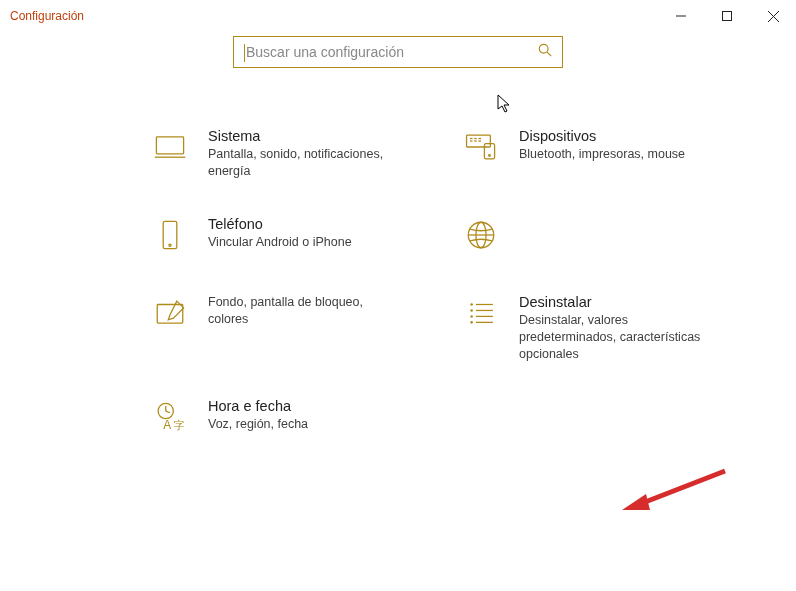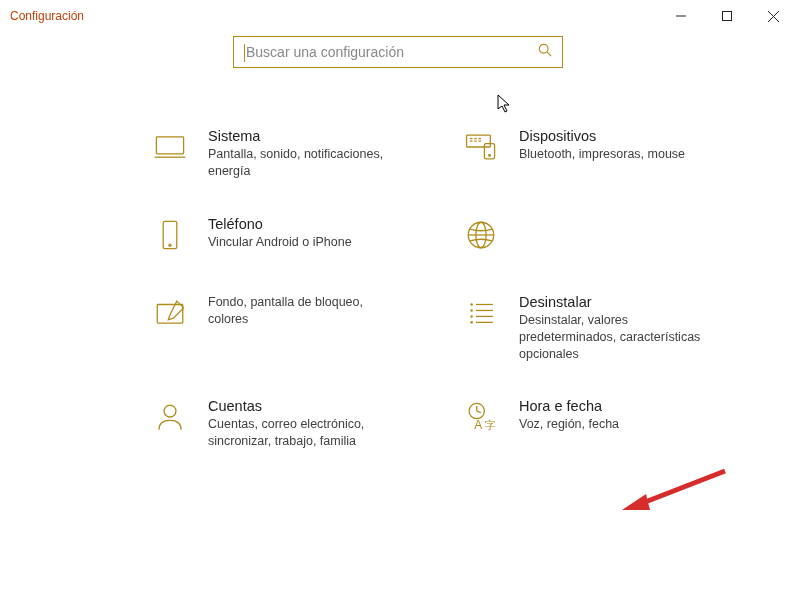--- a/index.html
+++ b/index.html
@@ -248,32 +248,20 @@
         <circle cx="9" cy="31" r="1.5" fill="#b08b1a" stroke="none"></circle>
           <line x1="14" y1="31" x2="34" y2="31"></line>
       </svg>
     </div>
     <div class="tile-text">
       <div class="tile-title">Desinstalar</div>
       <div class="tile-desc">Desinstalar, valores predeterminados, características opcionales</div>
     </div>
   </div>
 
-  <div class="tile">
-    <div class="tile-icon">
-      <svg viewBox="0 0 40 40">
-        <circle cx="20" cy="13" r="7"></circle>
-        <path d="M7 35 Q7 24 20 24 Q33 24 33 35"></path>
-      </svg>
-    </div>
-    <div class="tile-text">
-      <div class="tile-title">Cuentas</div>
-      <div class="tile-desc">Cuentas, correo electrónico, sincronizar, trabajo, familia</div>
-    </div>
-  </div>
 
   <div class="tile">
     <div class="tile-icon">
       <svg viewBox="0 0 40 40">
         <circle cx="15" cy="13" r="9"></circle>
         <line x1="15" y1="13" x2="15" y2="7"></line>
         <line x1="15" y1="13" x2="20" y2="15"></line>
         <text x="12" y="34" font-size="14" fill="#b08b1a" stroke="none" font-family="sans-serif">A</text>
         <text x="24" y="34" font-size="13" fill="#b08b1a" stroke="none" font-family="sans-serif">字</text>
       </svg>

